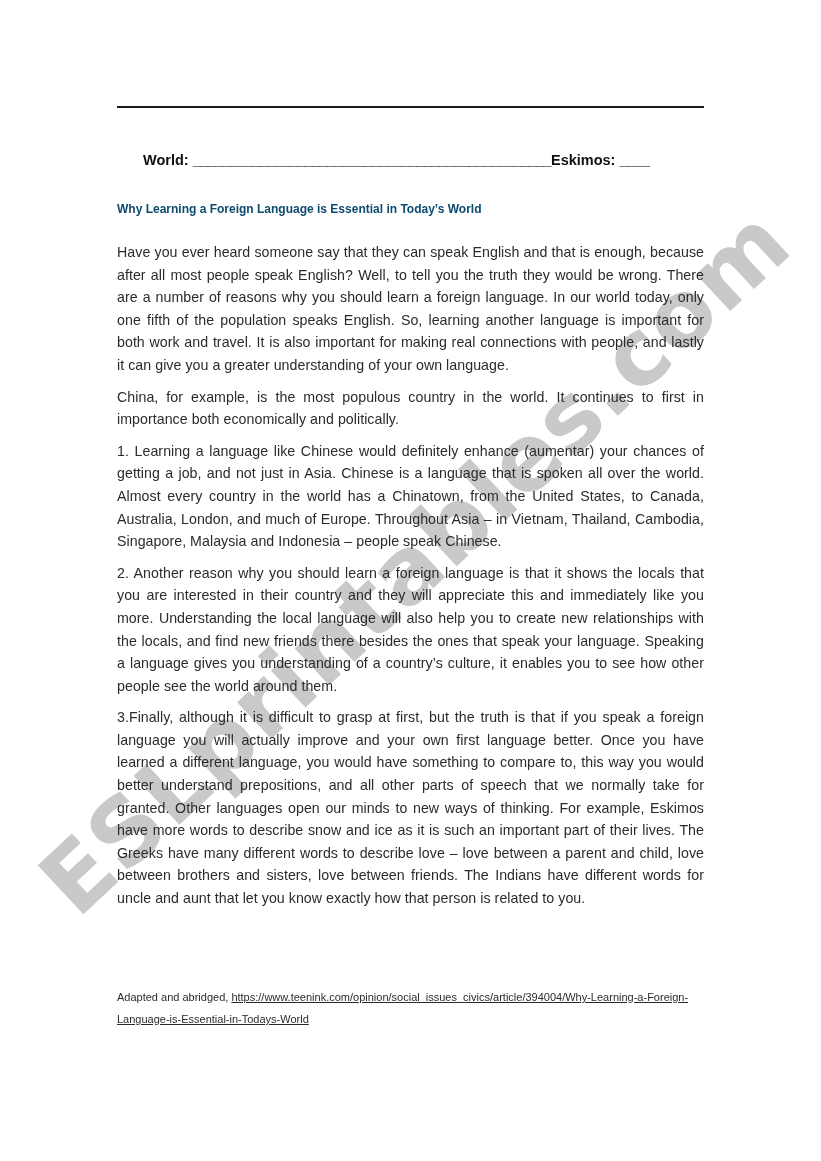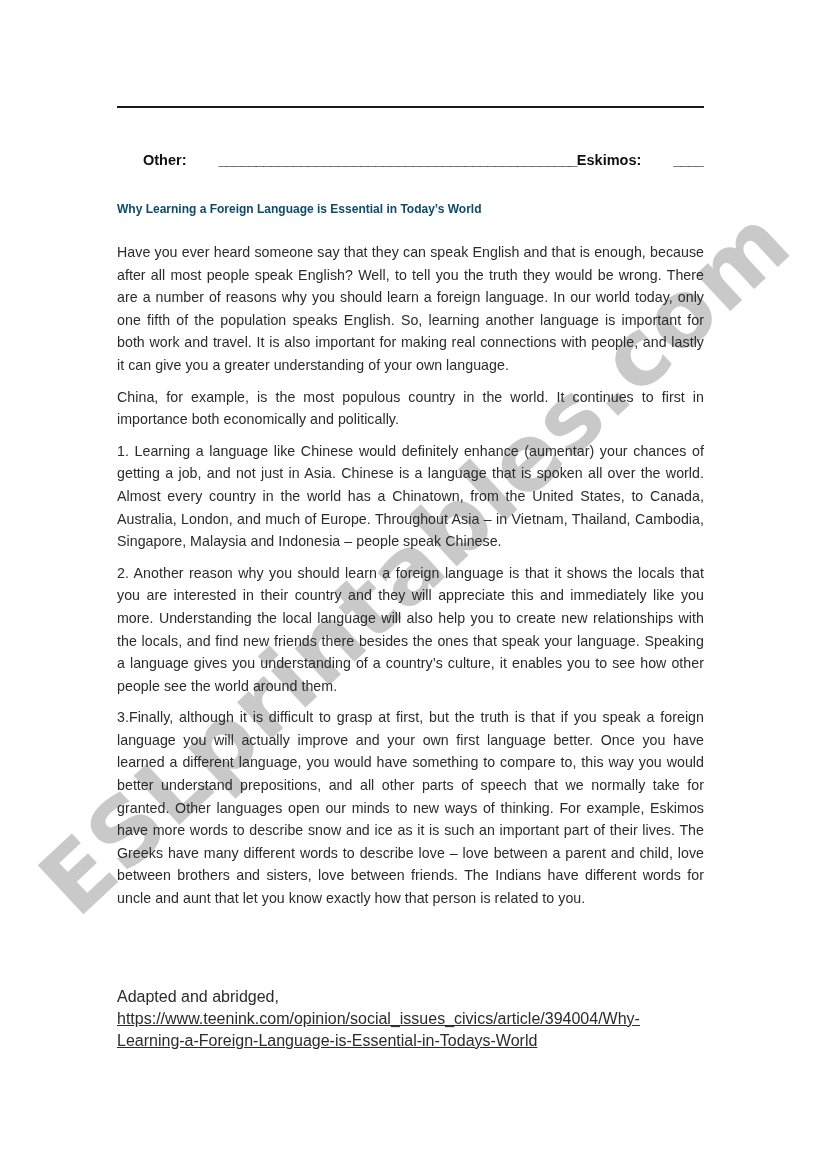--- a/index.html
+++ b/index.html
@@ -52,21 +52,20 @@
       top: 152px;
       width: 540px;
       font-weight: bold;
       font-size: 14.5px;
       color: #111;
       white-space: nowrap;
       z-index: 2;
     }
     .header-line .blank {
       letter-spacing: -0.6px;
-      margin-left: 28px;
     }
     .title {
       position: absolute;
       left: 117px;
       top: 202px;
       font-weight: bold;
       font-size: 12px;
       color: #0c4a6e;
       white-space: nowrap;
       z-index: 2;
@@ -83,41 +82,41 @@
       line-height: 22.6px;
       text-align: justify;
       color: #2b2b2b;
       letter-spacing: 0.05px;
     }
     .source {
       position: absolute;
       left: 117px;
       top: 986px;
       width: 590px;
-      font-size: 16px;
+      font-size: 11px;
       line-height: 22px;
       color: #2b2b2b;
       z-index: 2;
     }
     .source a {
       color: #2b2b2b;
       text-decoration: underline;
     }
   </style>
 </head>
 <body>
 
 <div class="page">
 
   <div class="watermark">ESLprintables.com</div>
 
   <div class="top-rule"></div>
 
   <div class="header-line">
-    <span>Other:</span>
+    <span>World:</span>
     <span class="blank">________________________________________________</span><span>Eskimos:</span>
     <span class="blank">____</span>
   </div>
 
   <div class="title">Why Learning a Foreign Language is Essential in Today’s World</div>
 
   <div class="body-text" style="top: 241px;">
     <p>Have you ever heard someone say that they can speak English and that is enough, because after all most people speak English? Well, to tell you the truth they would be wrong. There are a number of reasons why you should learn a foreign language. In our world today, only one fifth of the population speaks English. So, learning another language is important for both work and travel. It is also important for making real connections with people, and lastly it can give you a greater understanding of your own language.</p>
     <p>China, for example, is the most populous country in the world. It continues to first in importance both economically and politically.</p>
     <p>1. Learning a language like Chinese would definitely enhance (aumentar) your chances of getting a job, and not just in Asia. Chinese is a language that is spoken all over the world. Almost every country in the world has a Chinatown, from the United States, to Canada, Australia, London, and much of Europe. Throughout Asia – in Vietnam, Thailand, Cambodia, Singapore, Malaysia and Indonesia – people speak Chinese.</p>

